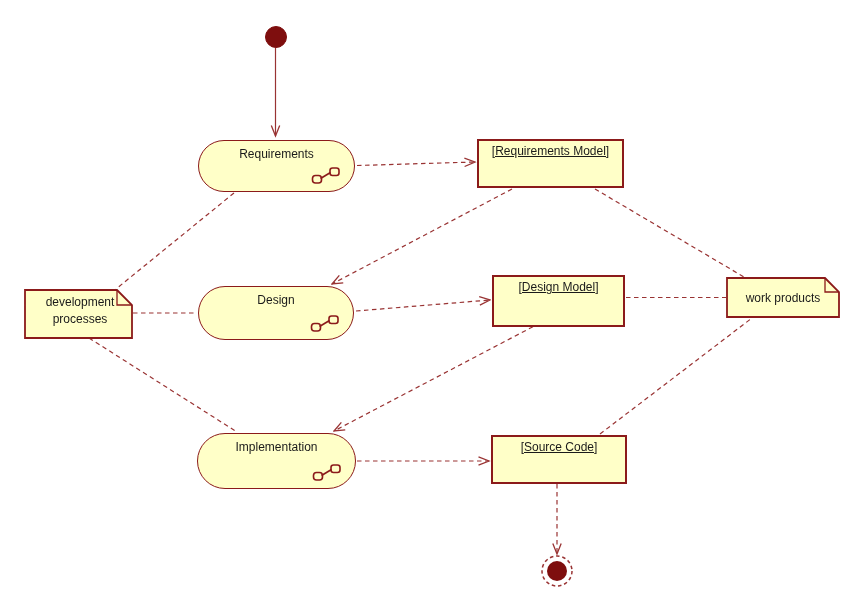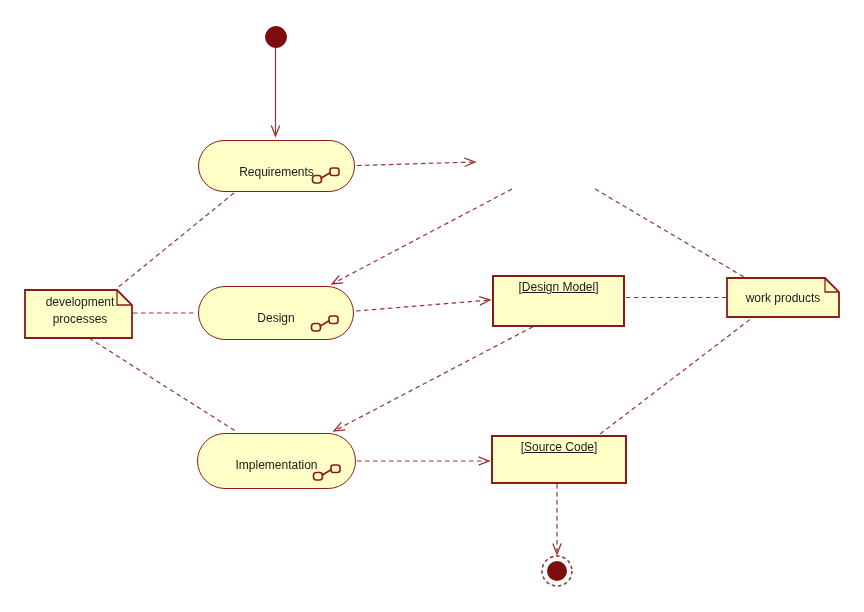--- a/index.html
+++ b/index.html
@@ -34,21 +34,21 @@
   
   .note-shape{fill:var(--node-fill);stroke:var(--node-border);stroke-width:1.8;stroke-linejoin:miter;}
   .note-fold{fill:none;stroke:var(--node-border);stroke-width:1.3;}
   
   .activity{
     position:absolute;
     background:var(--node-fill);
     border:1.5px solid var(--node-border);
     text-align:center;
     font-size:12px;
-    padding-top:24px;
+    padding-top:6px;
   }
   .objnode{
     position:absolute;
     background:var(--node-fill);
     border:2px solid var(--node-border);
     text-align:center;
     font-size:12px;
     padding-top:3px;
   }
   .objnode .obj-label{text-decoration:underline;}
@@ -125,20 +125,23 @@
 
   <div class="activity" style="left:197px;top:433px;width:159px;height:56px;border-radius:28px;">
     <span>Implementation</span>
     <svg class="subicon" width="30" height="19" viewBox="0 0 30 19">
       <line class="glyph" x1="9.5" y1="12.5" x2="19.5" y2="6.5"></line>
       <rect class="glyph" x="1.5" y="9.5" width="9" height="7.5" rx="3"></rect>
       <rect class="glyph" x="19" y="2" width="9" height="7.5" rx="2.5"></rect>
     </svg>
   </div>
 
+  <div class="objnode" style="left:477px;top:139px;width:147px;height:49px;">
+    <span class="obj-label">[Requirements Model]</span>
+  </div>
 
   <div class="objnode" style="left:492px;top:275px;width:133px;height:52px;">
     <span class="obj-label">[Design Model]</span>
   </div>
 
   <div class="objnode" style="left:491px;top:435px;width:136px;height:49px;">
     <span class="obj-label">[Source Code]</span>
   </div>
 
   <div class="note-label" style="left:32px;top:294px;width:96px;height:38px;">development processes</div>

